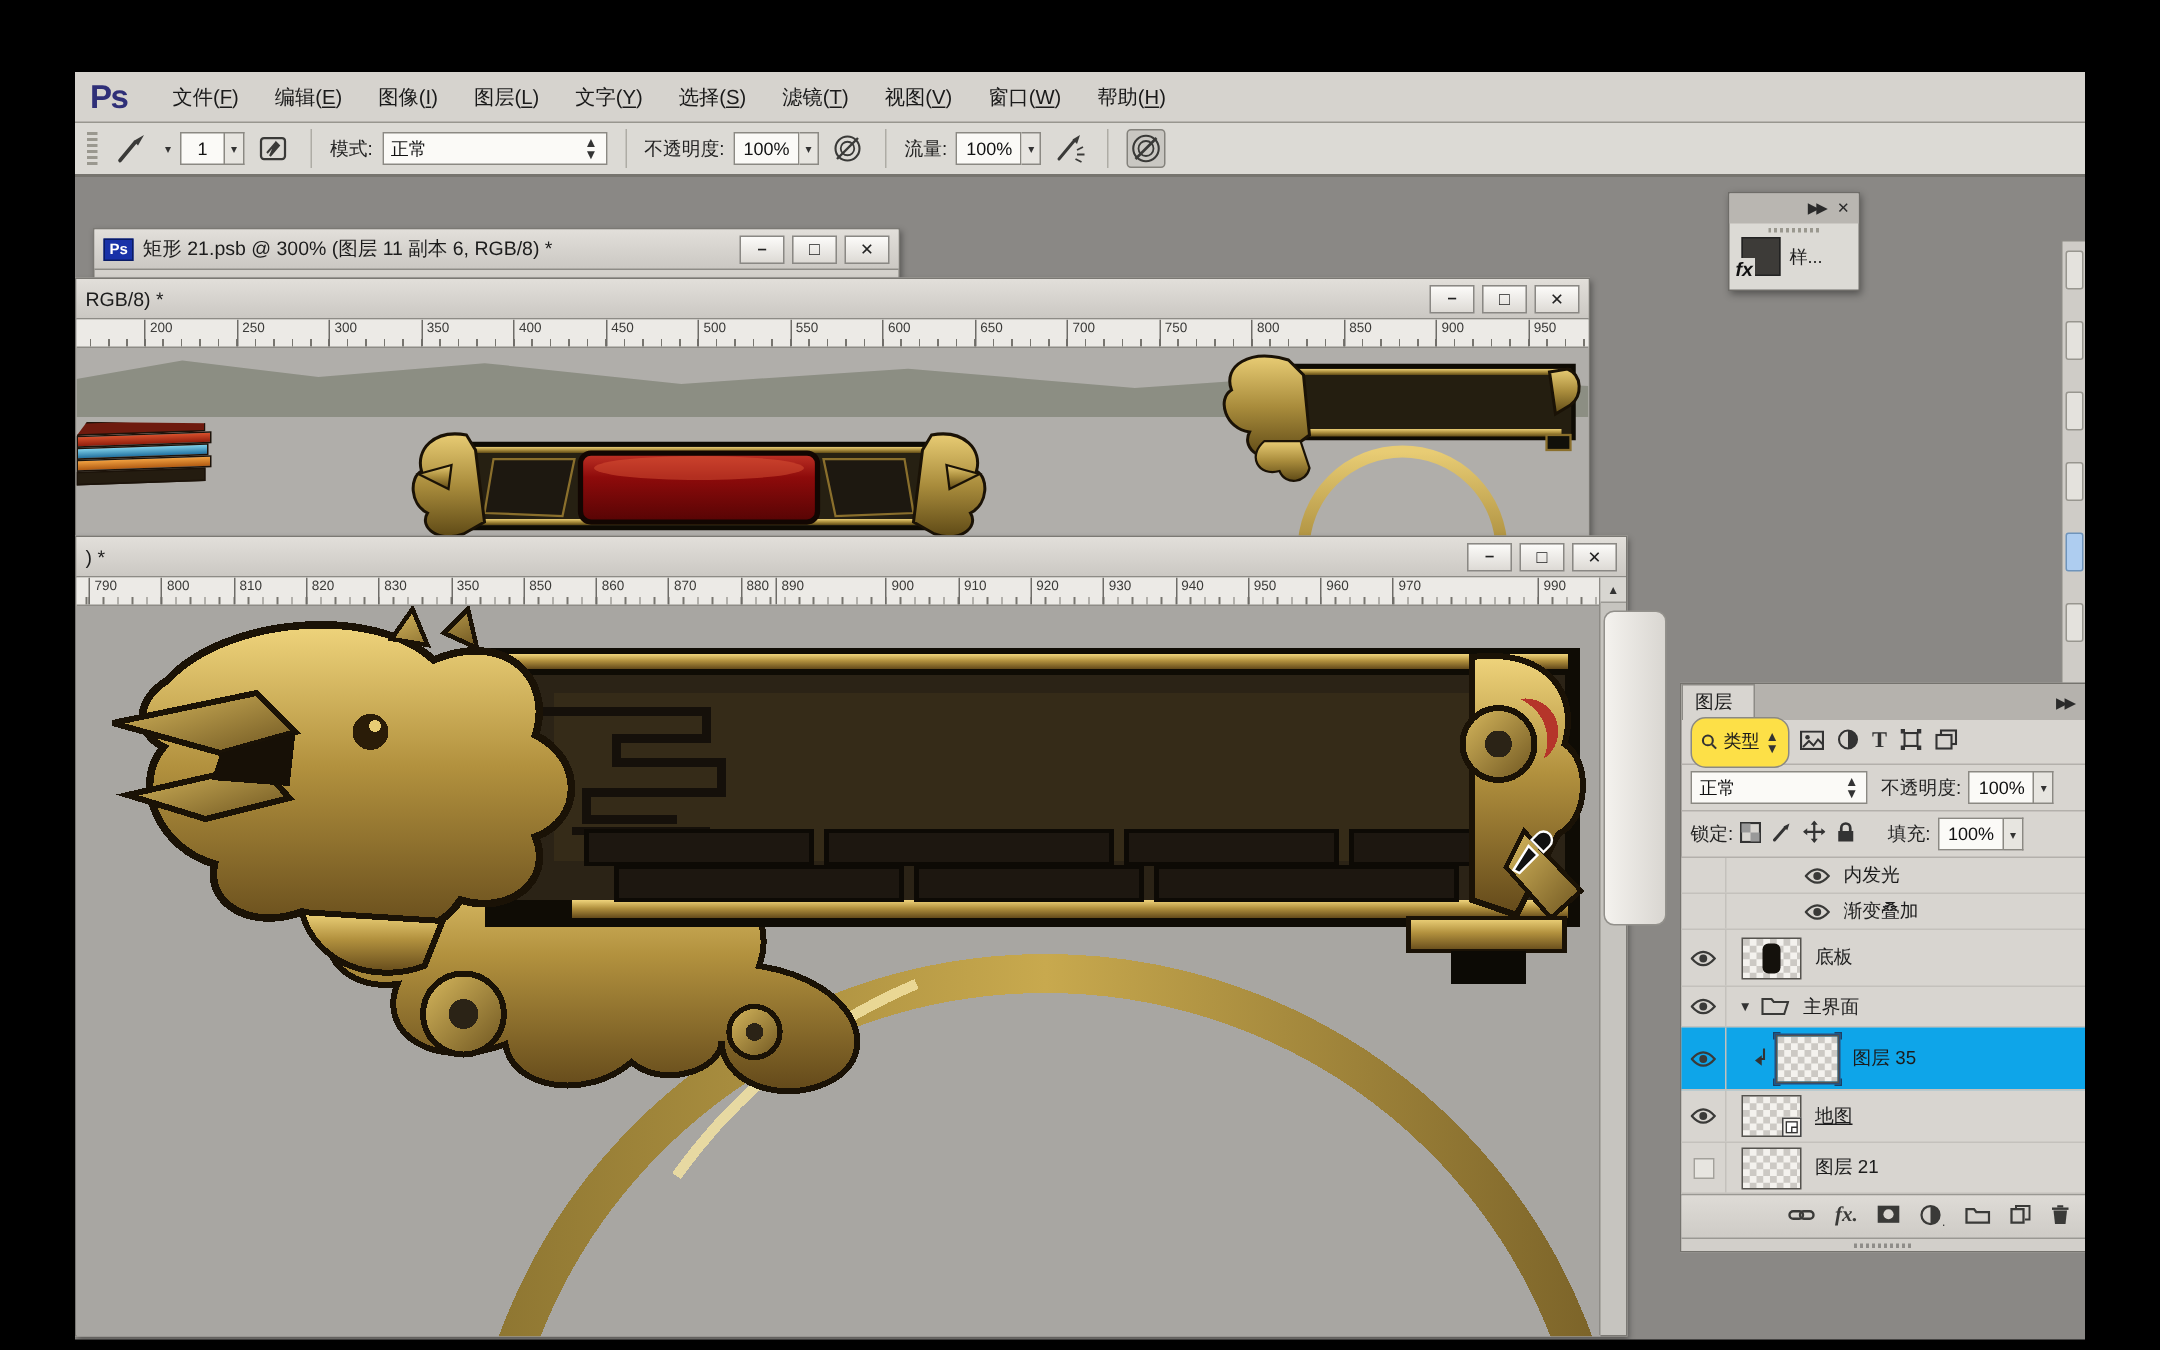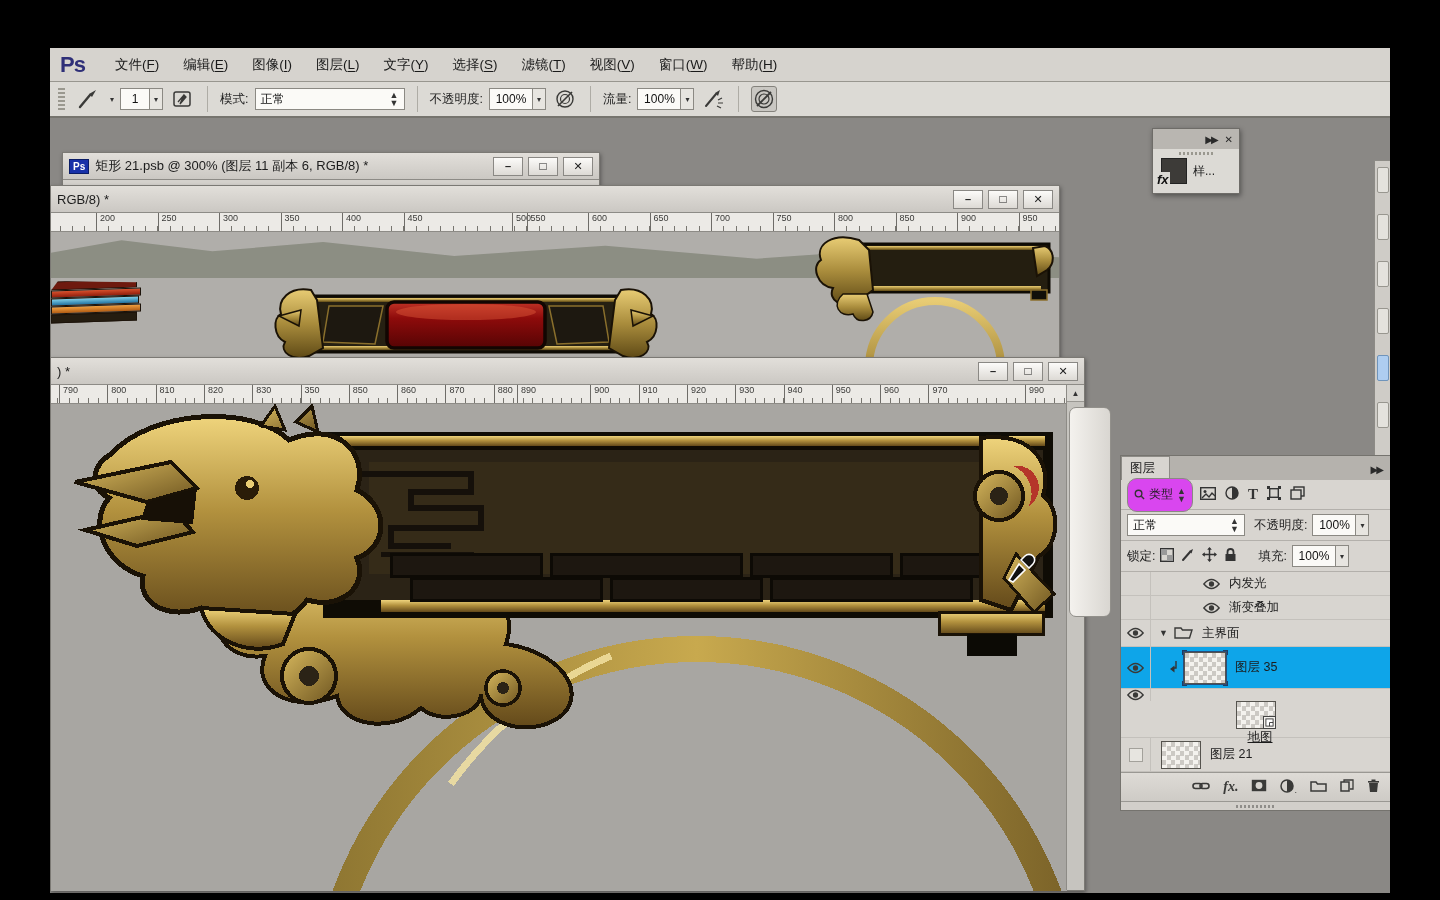--- a/index.html
+++ b/index.html
@@ -63,21 +63,21 @@
   .dock-strip { position:absolute; width:16px; background:#cfccc7; border:1px solid #8d8b86; }
   .dock-item { position:absolute; left:2px; width:12px; height:26px; background:#e4e2dd; border:1px solid #98968f; border-radius:2px; }
   .dock-item.active { background:#aecdf0; border-color:#6f94bb; }
 
   
   .layers-panel { position:absolute; background:#d8d5d0; border:1px solid #75736e; font-size:12.5px; color:#1c1c1c; }
   .lp-tabrow { height:24px; background:#b5b2ad; display:flex; align-items:flex-end; }
   .lp-tab { background:#d8d5d0; border:1px solid #8d8b86; border-bottom:none; padding:3px 14px 3px 8px; font-size:12.5px; }
   .lp-collapse { margin-left:auto; padding:0 8px 5px; font-size:10px; color:#2a2a2a; letter-spacing:-2px; }
   .lp-filterrow { height:30px; display:flex; align-items:center; gap:7px; padding:0 6px; border-bottom:1px solid #b3b0ab; }
-  .lp-search { display:flex; align-items:center; gap:4px; background:#d946ef; border:1px solid #8b8983; border-radius:10px; height:21px; padding:16px 6px; }
+  .lp-search { display:flex; align-items:center; gap:4px; background:#fde047; border:1px solid #8b8983; border-radius:10px; height:21px; padding:16px 6px; }
   .lp-filter-icons { display:flex; gap:9px; align-items:center; }
   .lp-blendrow,.lp-lockrow { height:31px; display:flex; align-items:center; gap:5px; padding:0 6px; border-bottom:1px solid #b3b0ab; }
   .lp-select { width:118px; }
   .lp-lockicons { display:flex; gap:7px; align-items:center; margin-right:2px; }
   .lp-list { border-bottom:1px solid #9a9893; }
   .lrow { display:flex; align-items:center; border-bottom:1px solid #c4c1bc; background:#d8d5d0; }
   .lrow.selected { background:#0ea5e9; }
   .eye-col { width:30px; align-self:stretch; border-right:1px solid #c4c1bc; display:flex; align-items:center; justify-content:center; flex:none; }
   .eye-empty { width:14px; height:14px; background:#e7e5e0; border:1px solid #a3a19b; }
   .thumb { width:42px; height:32px; border:1px solid #55534e; background:#fff; position:relative; flex:none; }
@@ -214,21 +214,21 @@
           <span class="win-btn btn-close"></span>
         </span>
       </div>
       <div class="ruler" id="ruler2" style="background-image:repeating-linear-gradient(90deg,#77756f 0 1px,transparent 1px 12.3px);background-size:100% 5px;background-position:45px bottom;background-repeat:repeat-x;">
             <span class="tick" style="left: 45px;">200</span>
             <span class="tick" style="left: 106.5px;">250</span>
             <span class="tick" style="left: 168px;">300</span>
             <span class="tick" style="left: 229.5px;">350</span>
             <span class="tick" style="left: 291px;">400</span>
             <span class="tick" style="left: 352.5px;">450</span>
-            <span class="tick" style="left: 414px; margin-left: 47px;">500</span>
+            <span class="tick" style="left: 414px;">500</span>
             <span class="tick" style="left: 475.5px;">550</span>
             <span class="tick" style="left: 537px;">600</span>
             <span class="tick" style="left: 598.5px;">650</span>
             <span class="tick" style="left: 660px;">700</span>
             <span class="tick" style="left: 721.5px;">750</span>
             <span class="tick" style="left: 783px;">800</span>
             <span class="tick" style="left: 844.5px;">850</span>
             <span class="tick" style="left: 906px;">900</span>
             <span class="tick" style="left: 967.5px;">950</span>
           </div>
@@ -505,20 +505,33 @@
             </div>
             <div class="lrow" style="height: 24px;">
               <span class="eye-col"></span>
               <span style="width:52px"></span>
               <svg width="17" height="12" viewBox="0 0 20 14">
                 <path d="M1 7 Q10 -3.5 19 7 Q10 17.5 1 7 Z" fill="none" stroke="#3a3a38" stroke-width="1.7"></path>
                 <circle cx="10" cy="7" r="3.1" fill="#3a3a38"></circle>
               </svg>
               <span class="lname">渐变叠加</span>
             </div>
+            <div class="lrow" style="height: 38px;">
+              <span class="eye-col">
+                <svg width="17" height="12" viewBox="0 0 20 14">
+                  <path d="M1 7 Q10 -3.5 19 7 Q10 17.5 1 7 Z" fill="none" stroke="#3a3a38" stroke-width="1.7"></path>
+                  <circle cx="10" cy="7" r="3.1" fill="#3a3a38"></circle>
+                </svg>
+              </span>
+              <span style="width:10px"></span>
+              <span class="thumb small checker">
+                <span class="blob"></span>
+              </span>
+              <span class="lname">底板</span>
+            </div>
             <div class="lrow" style="height: 27px;">
               <span class="eye-col">
                 <svg width="17" height="12" viewBox="0 0 20 14">
                   <path d="M1 7 Q10 -3.5 19 7 Q10 17.5 1 7 Z" fill="none" stroke="#3a3a38" stroke-width="1.7"></path>
                   <circle cx="10" cy="7" r="3.1" fill="#3a3a38"></circle>
                 </svg>
               </span>
               <span style="margin-left:8px;font-size:9px;color:#333">▼</span>
               <span style="margin-left:6px"><svg width="19" height="14" viewBox="0 0 19 14">
                   <path d="M1 3 h6 l1.5 2 H18 l-2.5 8 H1 Z" fill="#d8d5d0" stroke="#3a3a38" stroke-width="1.4"></path>
@@ -538,21 +551,21 @@
                 </svg></span>
               <span style="width:4px"></span>
               <span class="thumb checker" style="outline:1.5px solid #2a4d79">
                 <span class="sel-corner sc-tl"></span>
                 <span class="sel-corner sc-tr"></span>
                 <span class="sel-corner sc-bl"></span>
                 <span class="sel-corner sc-br"></span>
               </span>
               <span class="lname">图层 35</span>
             </div>
-            <div class="lrow" style="height: 49px; flex-direction: column;">
+            <div class="lrow" style="height: 35px;">
               <span class="eye-col">
                 <svg width="17" height="12" viewBox="0 0 20 14">
                   <path d="M1 7 Q10 -3.5 19 7 Q10 17.5 1 7 Z" fill="none" stroke="#3a3a38" stroke-width="1.7"></path>
                   <circle cx="10" cy="7" r="3.1" fill="#3a3a38"></circle>
                 </svg>
               </span>
               <span style="width:10px"></span>
               <span class="thumb small checker">
                 <span class="badge">
                   <svg width="9" height="9" viewBox="0 0 10 10">

